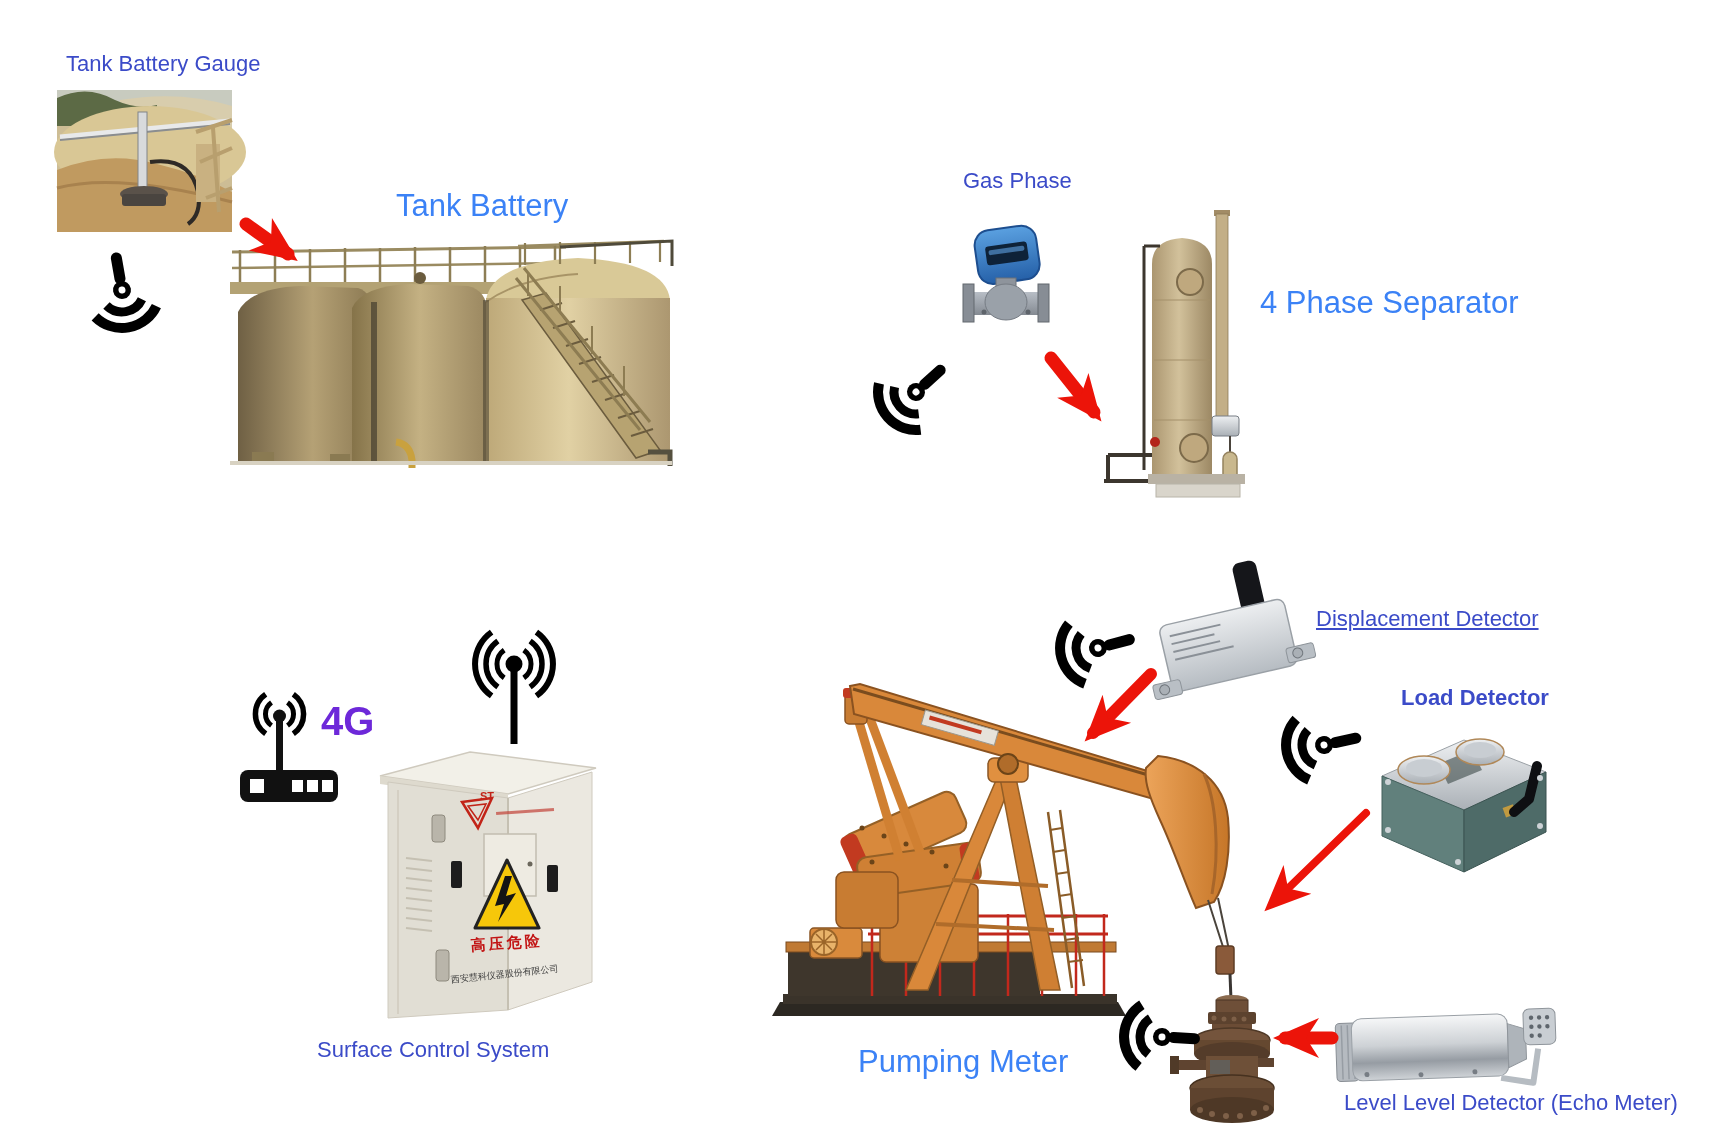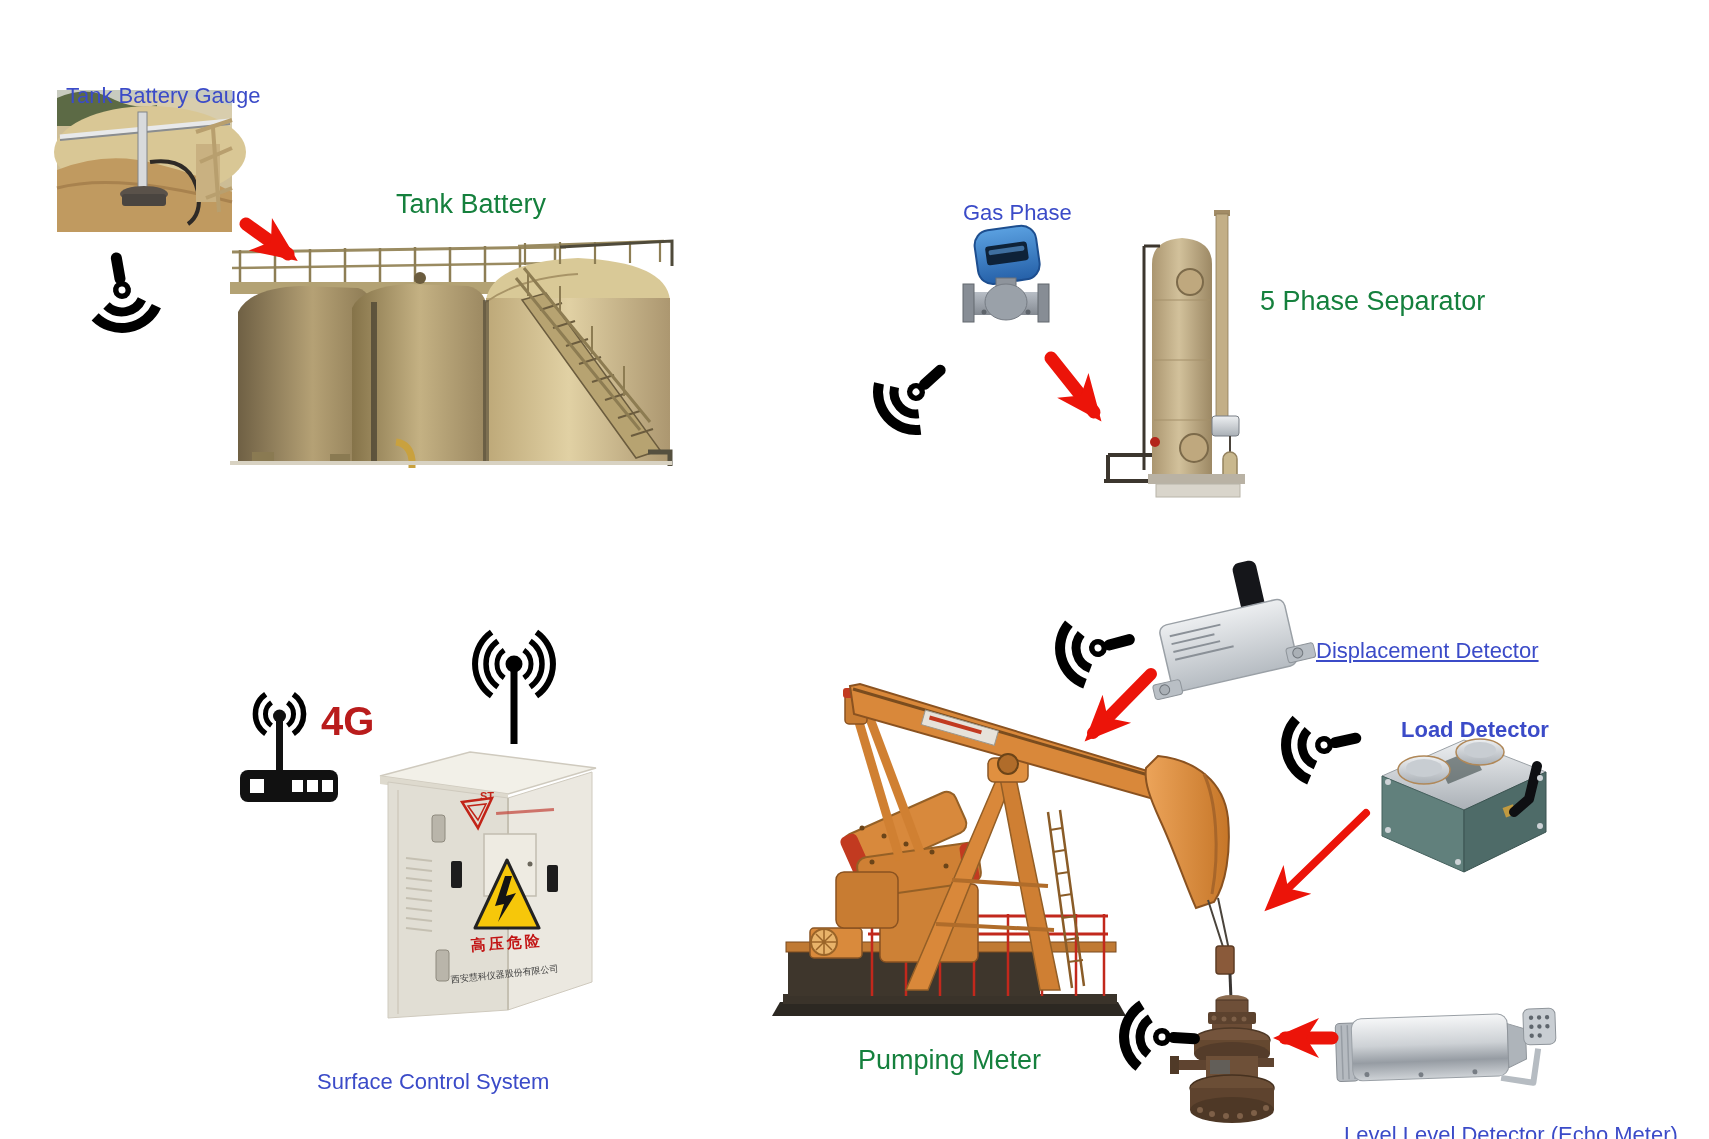--- a/index.html
+++ b/index.html
@@ -1,22 +1,22 @@
 <!DOCTYPE html>
 <html><head>
 <meta charset="utf-8">
 <style>
   html,body{margin:0;padding:0;background:#ffffff;}
   #canvas{position:relative;width:1709px;height:1139px;background:#ffffff;overflow:hidden;
           font-family:"Liberation Sans",sans-serif;}
   #art{position:absolute;left:0;top:0;}
   .lbl{position:absolute;white-space:nowrap;line-height:1.05;}
-  .lbl-blue{color:#3b4bc8;font-size:22px;font-weight:500;margin-top:32px;}
-  .lbl-black{color:#15803d;font-size:27px;font-weight:500;}
-  .lbl-4g{color:#b91c1c;font-size:40px;font-weight:bold;}
+  .lbl-blue{color:#3b4bc8;font-size:22px;font-weight:500;}
+  .lbl-black{color:#3b82f6;font-size:31px;font-weight:500;}
+  .lbl-4g{color:#6d28d9;font-size:40px;font-weight:bold;}
 </style>
 </head>
 <body>
 
 <div id="canvas">
 
 <svg id="art" width="1709" height="1139" viewBox="0 0 1709 1139">
   <defs>
     <marker id="ah" markerUnits="userSpaceOnUse" markerWidth="54" markerHeight="48" refX="38" refY="23" orient="auto">
       <path d="M4,3 L50,23 L4,43 L17,23 Z" fill="#ec1409"></path>
@@ -437,21 +437,21 @@
     <path d="M1051,358 L1094,412" stroke-width="13" marker-end="url(#ah)"></path>
     <path d="M1151,674 L1093,733" stroke-width="12" marker-end="url(#ah)"></path>
     <path d="M1366,813 L1273,903" stroke-width="8" marker-end="url(#ah)"></path>
     <path d="M1332,1038 L1285,1038" stroke-width="13" marker-end="url(#ah)"></path>
   </g>
 </svg>
 
 <div class="lbl lbl-blue" style="left:66px;  top:52px;">Tank Battery Gauge</div>
 <div class="lbl lbl-black" style="left:396px; top:190px;">Tank Battery</div>
 <div class="lbl lbl-blue" style="left:963px; top:169px;">Gas Phase</div>
-<div class="lbl lbl-black" style="left:1260px;top:287px;">5 Phase Separator</div>
+<div class="lbl lbl-black" style="left:1260px;top:287px;">4 Phase Separator</div>
 <div class="lbl lbl-blue" style="left:1316px;top:607px;text-decoration:underline;">Displacement Detector</div>
 <div class="lbl lbl-blue" style="left:1401px;top:686px;font-weight:bold;">Load Detector</div>
 <div class="lbl lbl-black" style="left:858px; top:1046px;">Pumping Meter</div>
 <div class="lbl lbl-blue" style="left:1344px;top:1091px;">Level Level Detector (Echo Meter)</div>
 <div class="lbl lbl-blue" style="left:317px; top:1038px;">Surface Control System</div>
 <div class="lbl lbl-4g" style="left:321px; top:700px;">4G</div>
 
 </div>
 
 </body></html>

